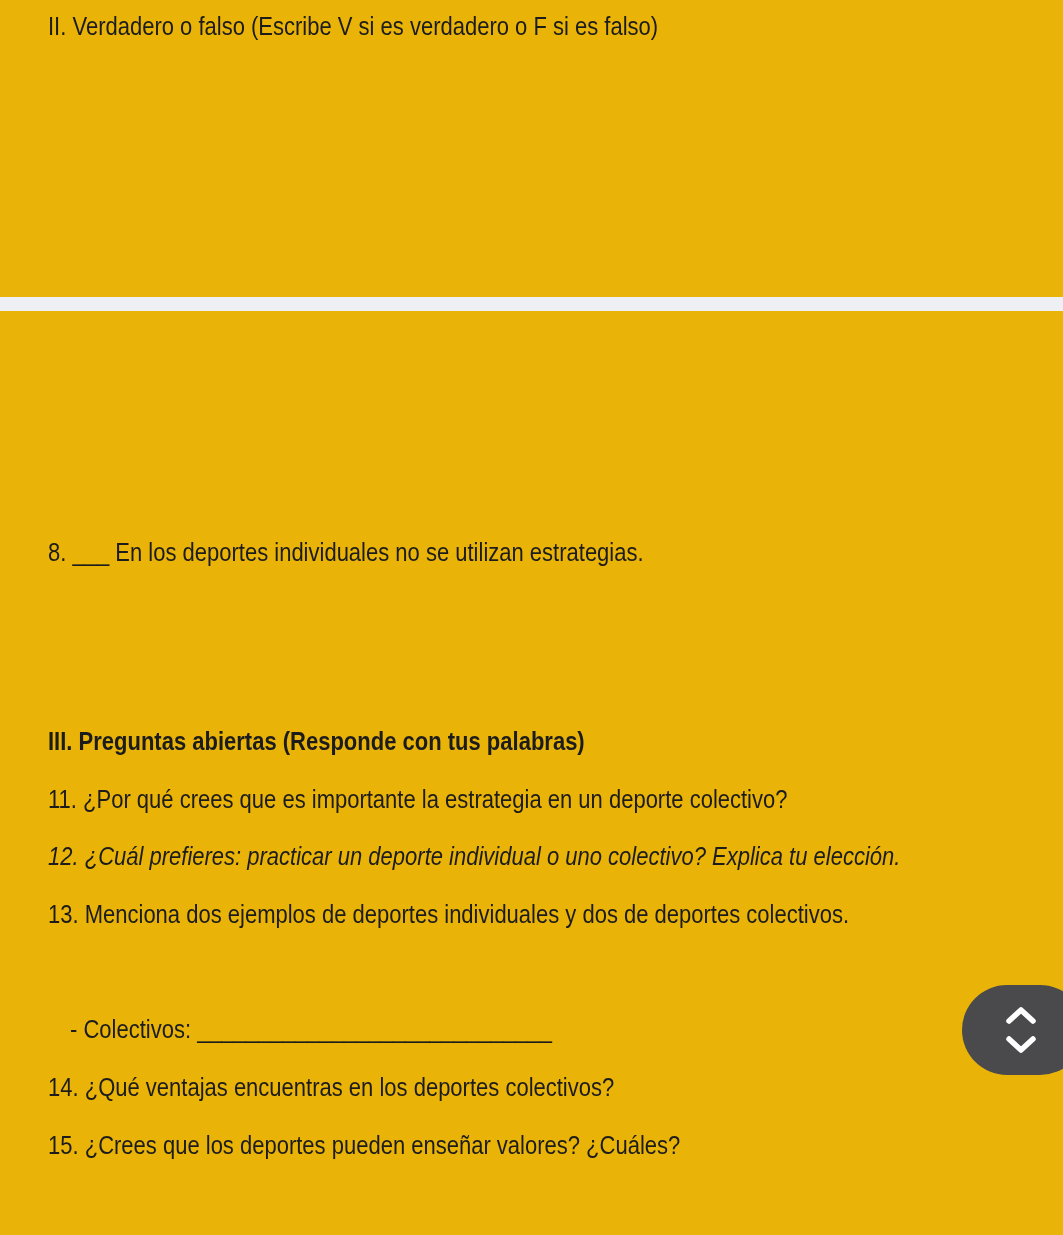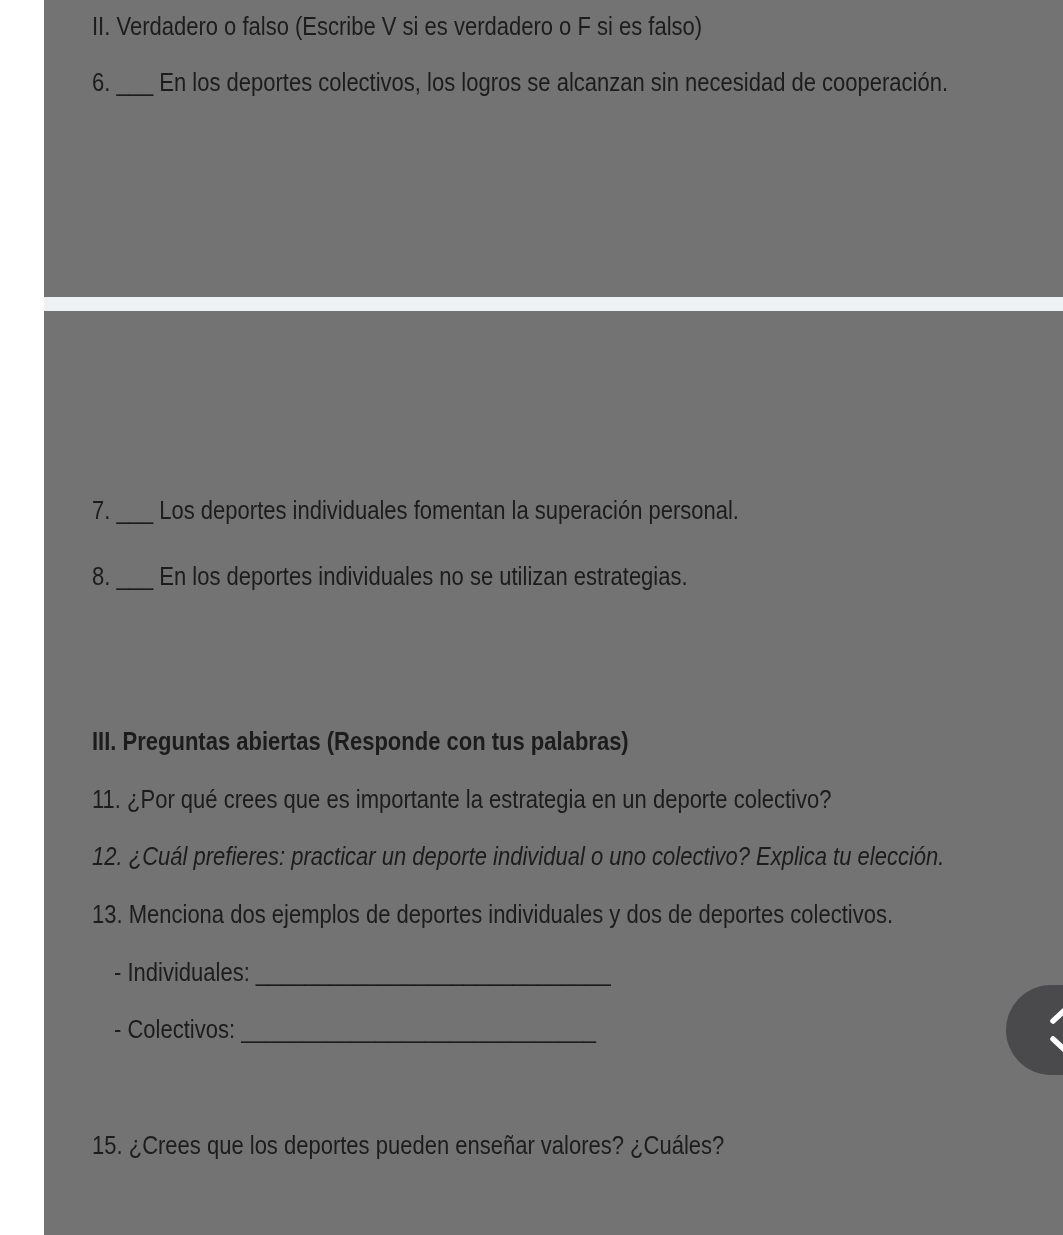--- a/index.html
+++ b/index.html
@@ -10,42 +10,41 @@
   body {
     width: 1063px;
     height: 1235px;
     overflow: hidden;
     position: relative;
     font-family: "Liberation Sans", sans-serif;
   }
   .doc-canvas {
     position: absolute;
     inset: 0;
-    background: #737373;
-    margin-left: 44px;
+    background: #eab308;
   }
   .line {
     position: absolute;
     left: 48px;
     font-size: 25px;
     line-height: 30px;
     color: #1c1c1c;
     white-space: pre;
   }
   .line > span {
     display: inline-block;
     transform: scaleX(0.88);
     transform-origin: 0 50%;
   }
   .indent { left: 70px; }
 
   .t-h2   { top: 11px; }
   .t-q6   { top: 67px; }
   .t-q7   { top: 495px; }
-  .t-q8   { top: 561px; }
+  .t-q8   { top: 537px; }
   .t-q9   { top: 610px; }
   .t-q10  { top: 668px; }
   .t-h3   { top: 726px; font-weight: bold; }
   .t-q11  { top: 784px; }
   .t-q12  { top: 841px; font-style: italic; }
   .t-q13  { top: 899px; }
   .t-ind  { top: 957px; }
   .t-col  { top: 1014px; }
   .t-q14  { top: 1072px; }
   .t-q15  { top: 1130px; }
@@ -89,42 +88,40 @@
   }
   .scroll-btn svg { display: block; }
 </style>
 </head>
 <body>
 
 <div class="doc-canvas">
 
   <div class="line t-h2"><span>II. Verdadero o falso (Escribe V si es verdadero o F si es falso)</span></div>
 
-  <div class="line t-q6"><span>6. ___ En los deportes colectivos, los logros se alcanzan sin necesidad de cooperación.</span></div>
 
   <div class="page-break-divider"></div>
 
-  <div class="line t-q7"><span>7. ___ Los deportes individuales fomentan la superación personal.</span></div>
 
   <div class="line t-q8"><span>8. ___ En los deportes individuales no se utilizan estrategias.</span></div>
 
 
 
   <div class="line t-h3"><span>III. Preguntas abiertas (Responde con tus palabras)</span></div>
 
   <div class="line t-q11"><span>11. ¿Por qué crees que es importante la estrategia en un deporte colectivo?</span></div>
 
   <div class="line t-q12"><span>12. ¿Cuál prefieres: practicar un deporte individual o uno colectivo? Explica tu elección.</span></div>
 
   <div class="line t-q13"><span>13. Menciona dos ejemplos de deportes individuales y dos de deportes colectivos.</span></div>
 
-  <div class="line t-ind indent"><span>- Individuales: _____________________________</span></div>
 
   <div class="line t-col indent"><span>- Colectivos: _____________________________</span></div>
 
+  <div class="line t-q14"><span>14. ¿Qué ventajas encuentras en los deportes colectivos?</span></div>
 
   <div class="line t-q15"><span>15. ¿Crees que los deportes pueden enseñar valores? ¿Cuáles?</span></div>
 
   <div class="scroll-widget">
     <button class="scroll-btn">
       <span>
         <svg width="34" height="22" viewBox="0 0 34 22">
           <polyline points="5,17 17,6 29,17" fill="none" stroke="#ffffff" stroke-width="5.5" stroke-linecap="round" stroke-linejoin="round"></polyline>
         </svg>
       </span>

